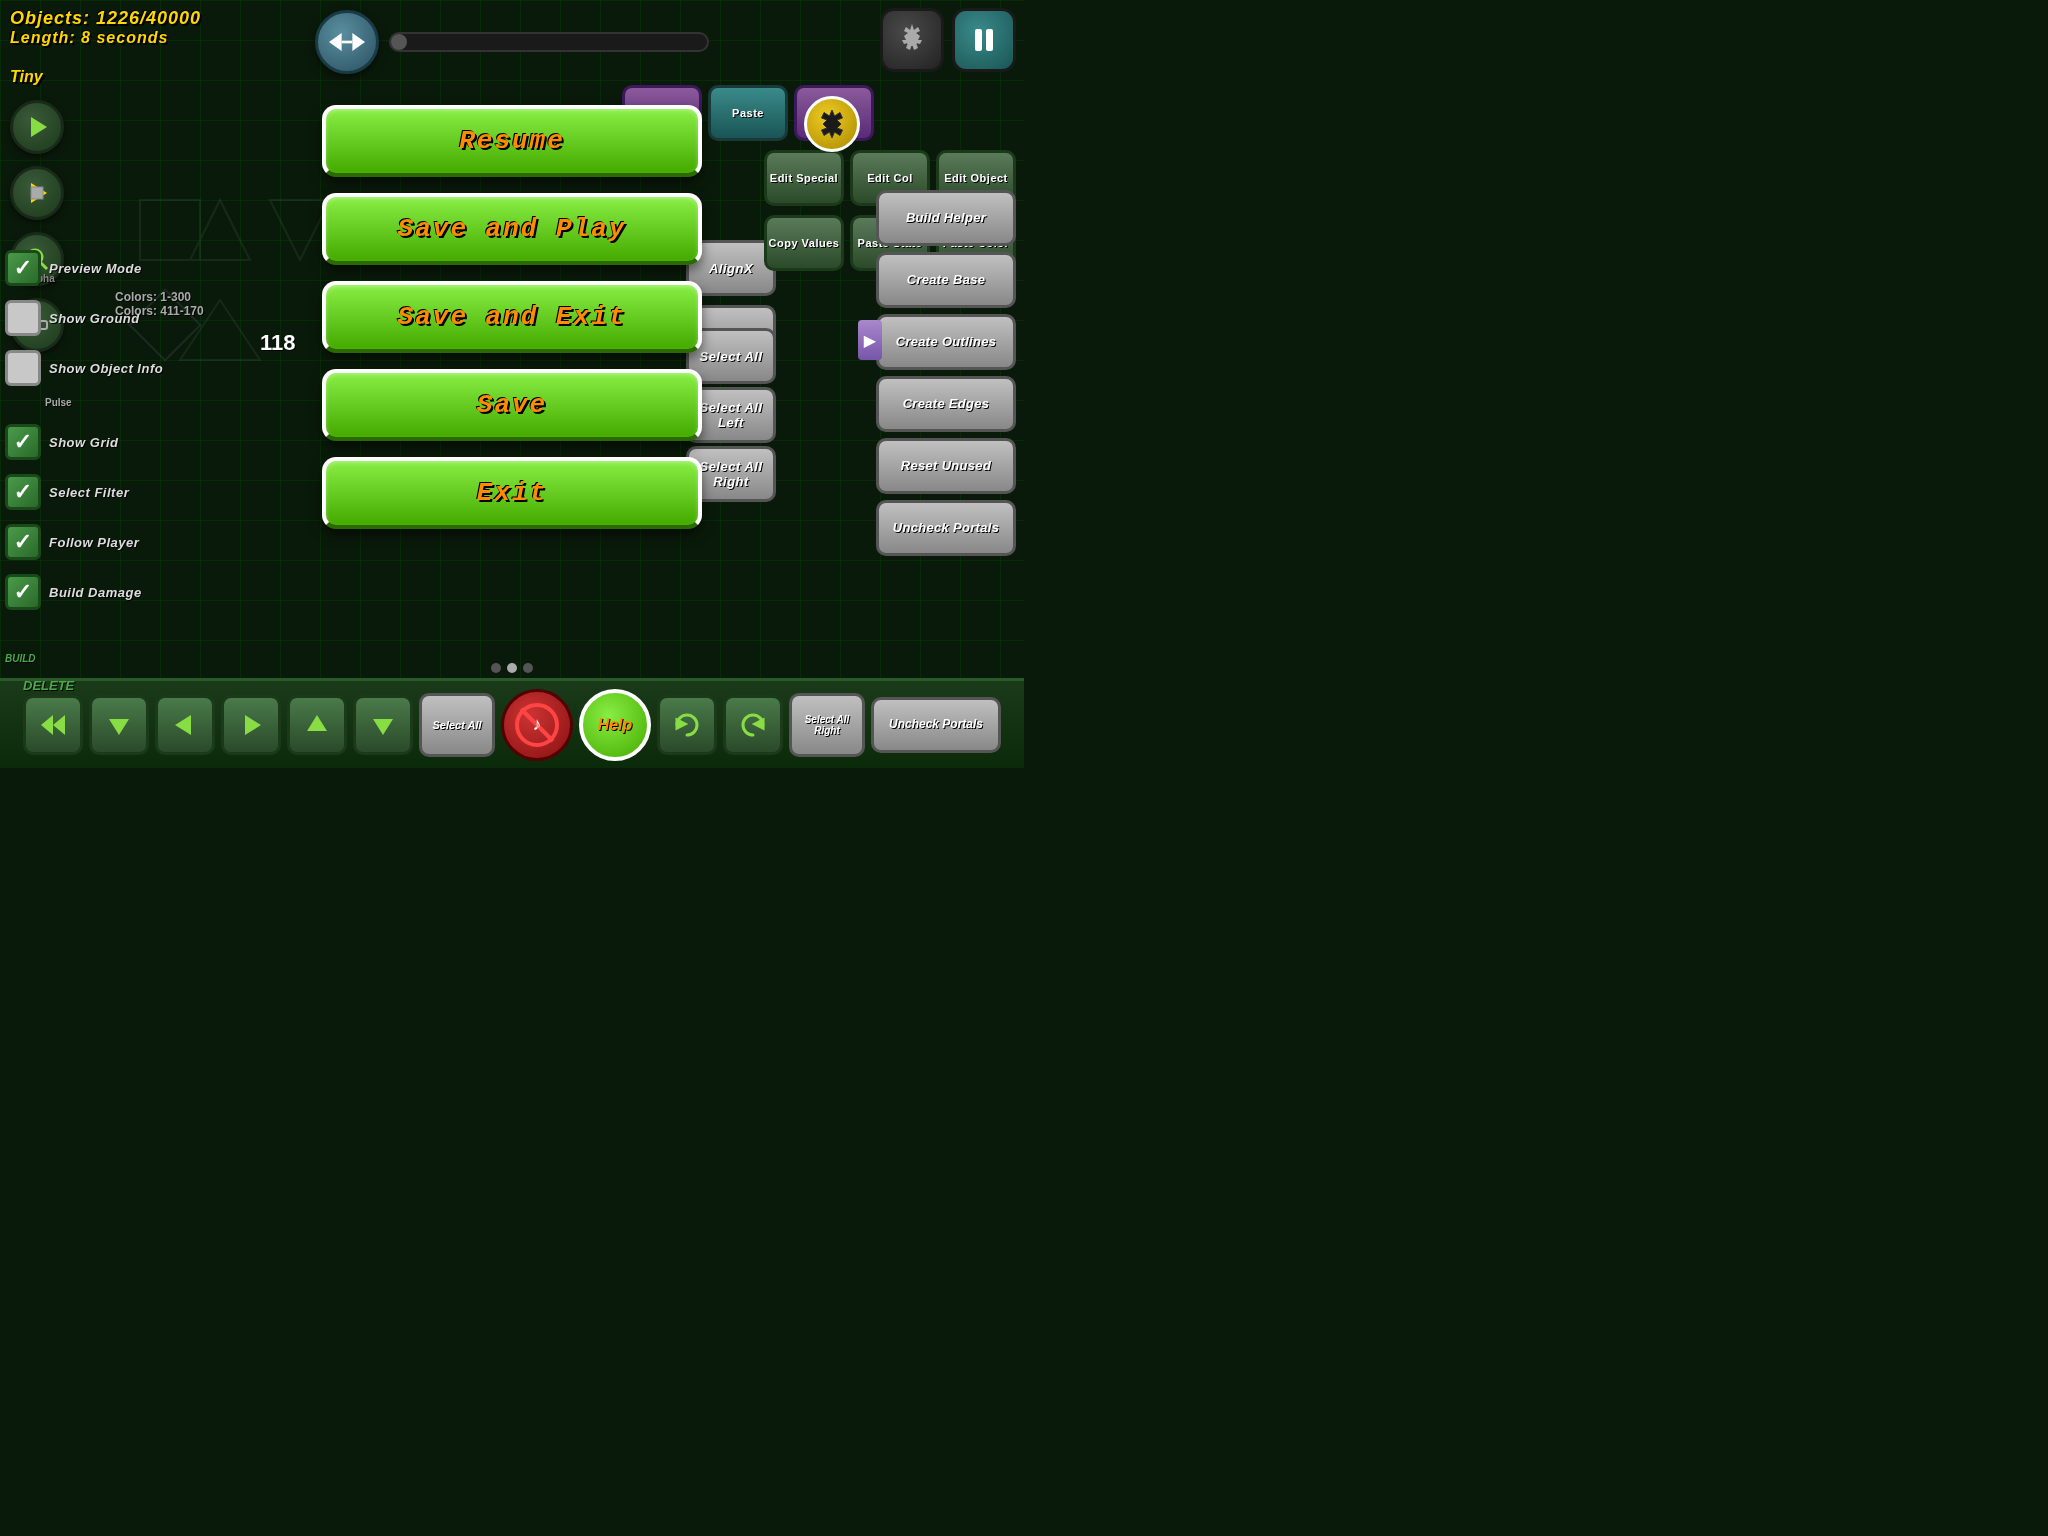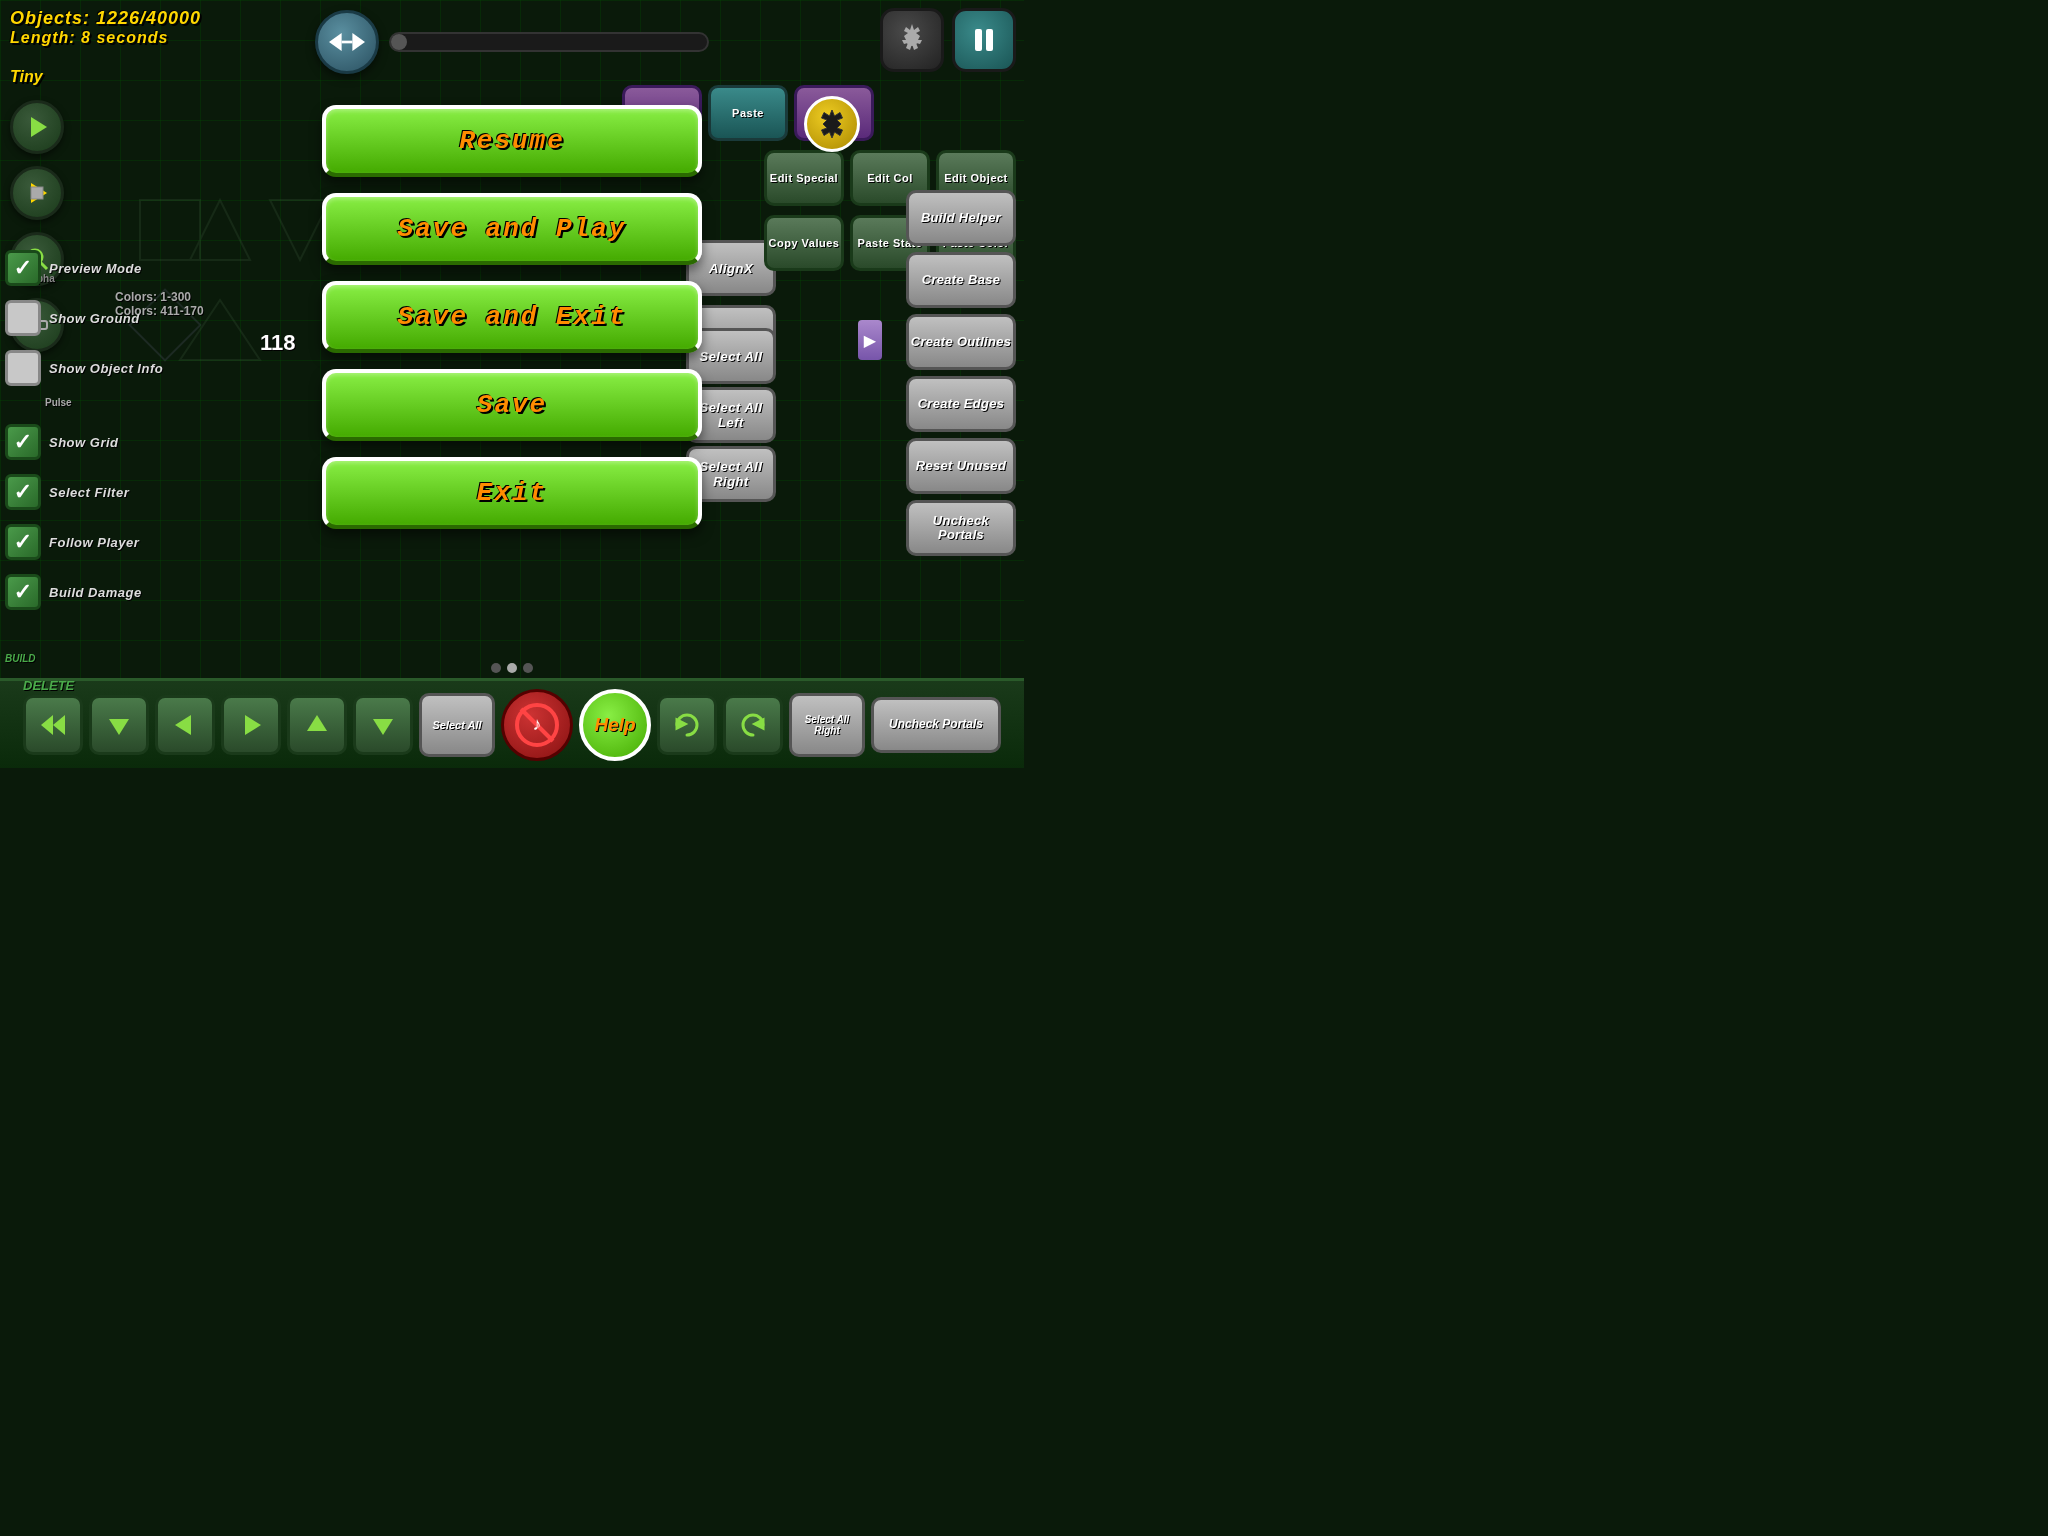--- a/index.html
+++ b/index.html
@@ -365,39 +365,39 @@
       border: 3px solid #550000;
     }
 
     .bottom-btn.help-btn {
       width: 72px;
       height: 72px;
       border-radius: 50%;
       background: radial-gradient(circle at 40% 35%, #88ee44, #44aa00);
       border: 4px solid #fff;
       color: #FF8C00;
-      font-size: 19px;
+      font-size: 16px;
       font-weight: 900;
       font-style: italic;
       text-shadow: 1px 1px 0 #000;
     }
 
     
     .right-side-panel {
       position: absolute;
       right: 8px;
       top: 190px;
       display: flex;
       flex-direction: column;
       gap: 6px;
       z-index: 10;
     }
 
     .rs-btn {
-      width: 110px;
+      width: 140px;
       height: 56px;
       border-radius: 10px;
       background: linear-gradient(180deg, #c0c0c0, #888);
       border: 3px solid #555;
       color: #fff;
       font-size: 13px;
       font-weight: 900;
       font-style: italic;
       text-align: center;
       display: flex;

